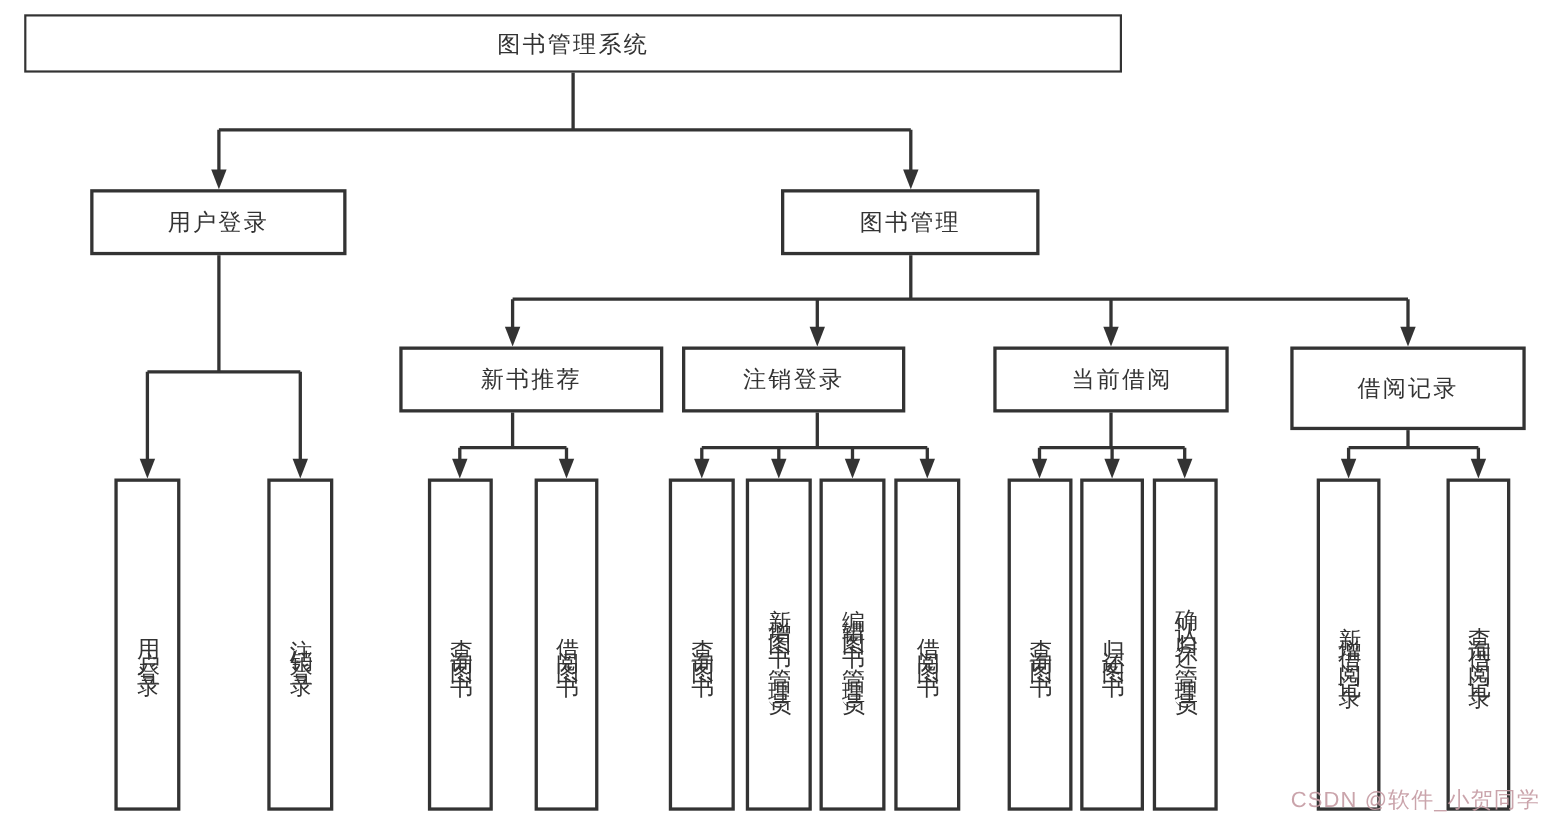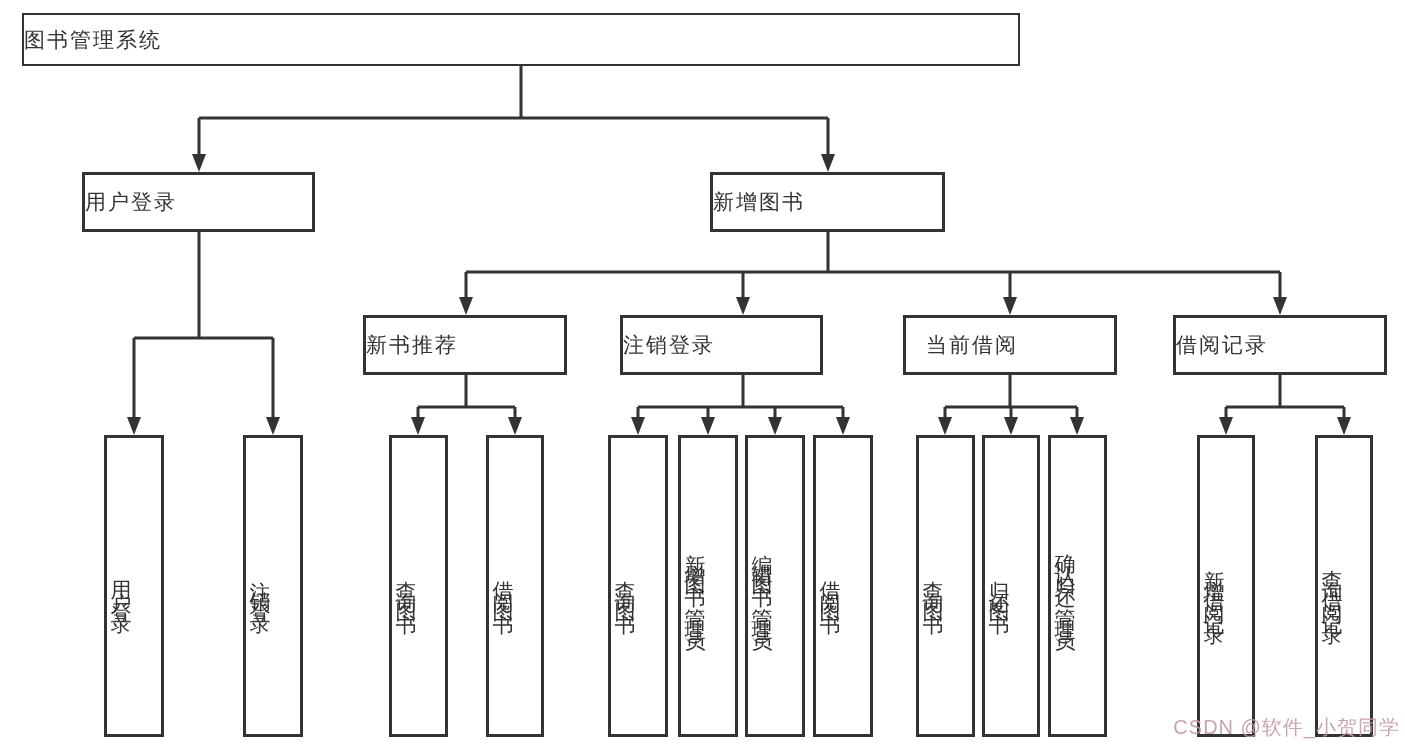--- a/index.html
+++ b/index.html
@@ -17,21 +17,21 @@
     font-family:"Liberation Sans", sans-serif;
   }
   #connectors{position:absolute;left:0;top:0;z-index:0;}
   .box{
     position:absolute;
     background:var(--fill);
     border:3px solid var(--line);
     box-sizing:border-box;
     display:flex;
     align-items:center;
-    justify-content:flex-start;
+    justify-content:center;
     color:var(--text);
     z-index:1;
   }
   .hbox{font-size:21px;letter-spacing:2px;white-space:nowrap;}
   .root{border-width:2px;}
   .vbox .vtext{
     writing-mode:vertical-rl;
     text-orientation:mixed;
     font-size:21px;
     letter-spacing:11px;
@@ -95,33 +95,33 @@
   </svg>
 
   <div class="box hbox root" style="left:22px;top:13px;width:998px;height:53px;">
     <span>图书管理系统</span>
   </div>
 
   <div class="box hbox" style="left:82px;top:172px;width:233px;height:60px;">
     <span>用户登录</span>
   </div>
   <div class="box hbox" style="left:710px;top:172px;width:235px;height:60px;">
-    <span>新增图书</span>
+    <span>图书管理</span>
   </div>
 
-  <div class="box hbox" style="left:363px;top:315px;width:204px;height:60px;">
+  <div class="box hbox" style="left:363px;top:315px;width:240px;height:60px;">
     <span>新书推荐</span>
   </div>
   <div class="box hbox" style="left:620px;top:315px;width:203px;height:60px;">
     <span>注销登录</span>
   </div>
   <div class="box hbox" style="left:903px;top:315px;width:214px;height:60px;padding-left:20px;">
     <span>当前借阅</span>
   </div>
-  <div class="box hbox" style="left:1173px;top:315px;width:214px;height:60px;">
+  <div class="box hbox" style="left:1173px;top:315px;width:214px;height:76px;">
     <span>借阅记录</span>
   </div>
 
   <div class="box vbox" style="left:104px;top:435px;width:60px;height:302px;">
     <span class="vtext">用户登录</span>
   </div>
   <div class="box vbox" style="left:243px;top:435px;width:60px;height:302px;">
     <span class="vtext">注销登录</span>
   </div>
 

